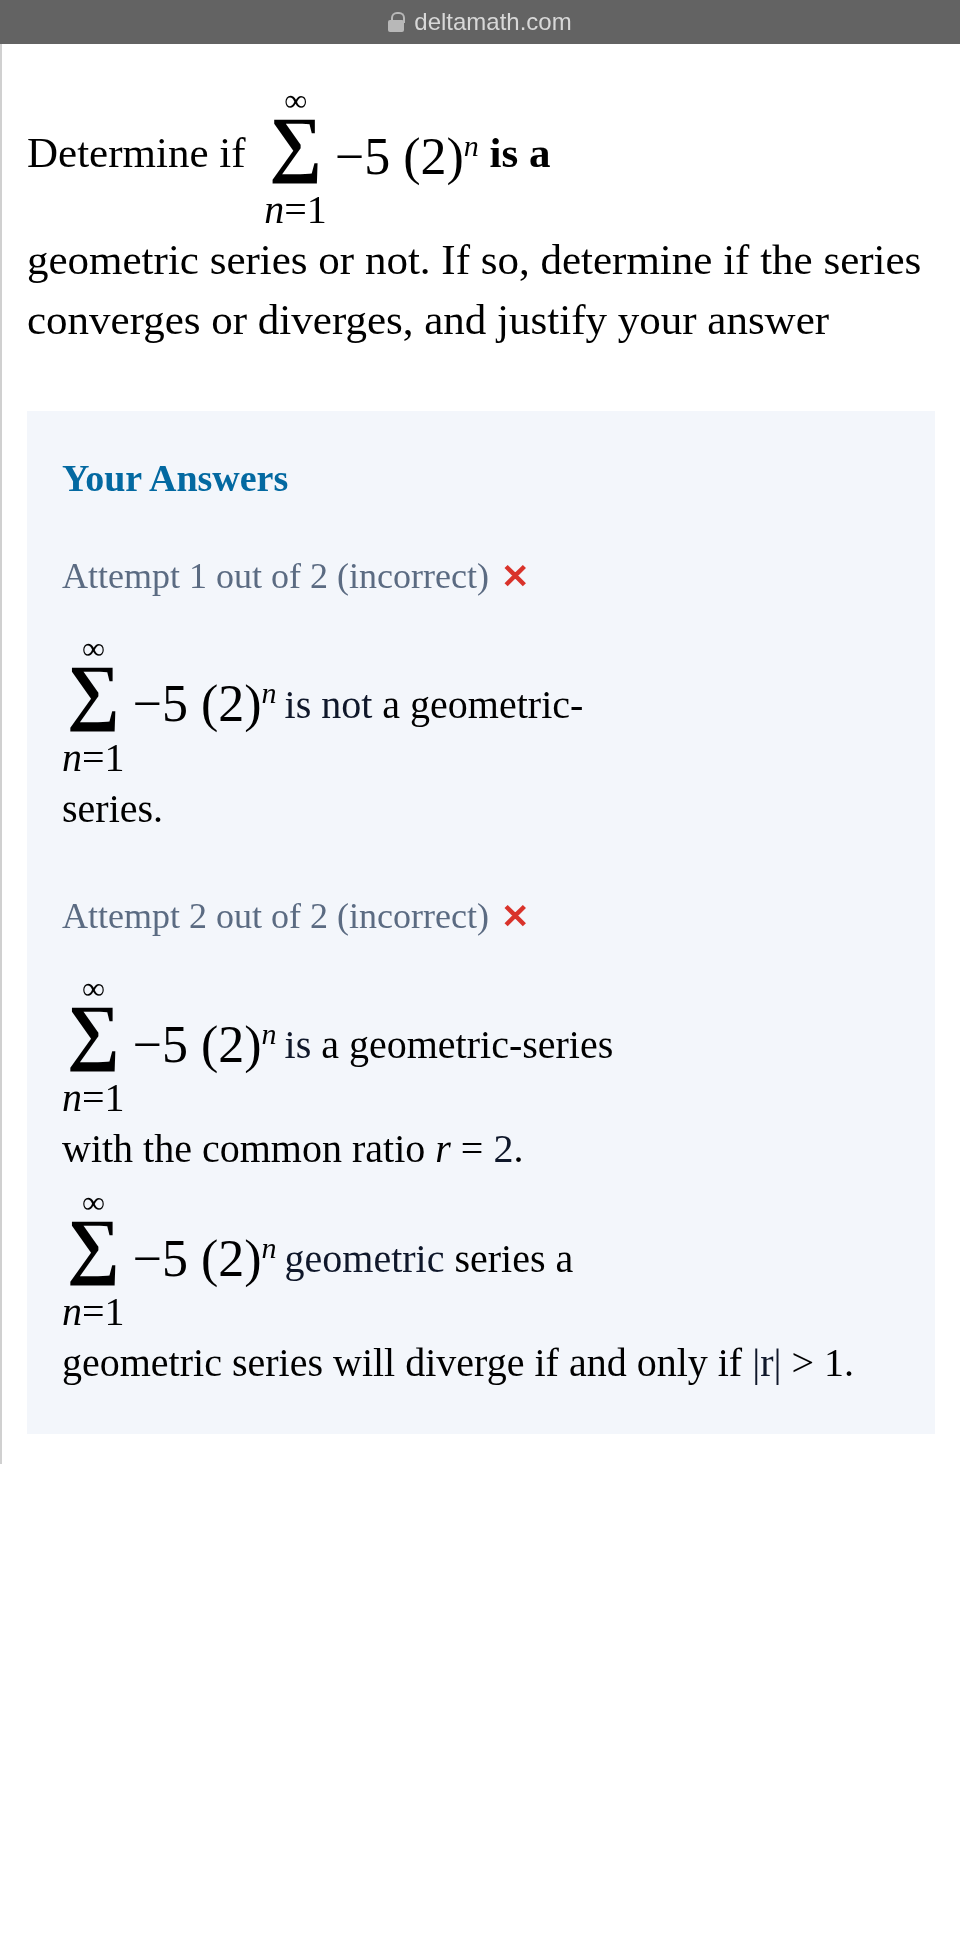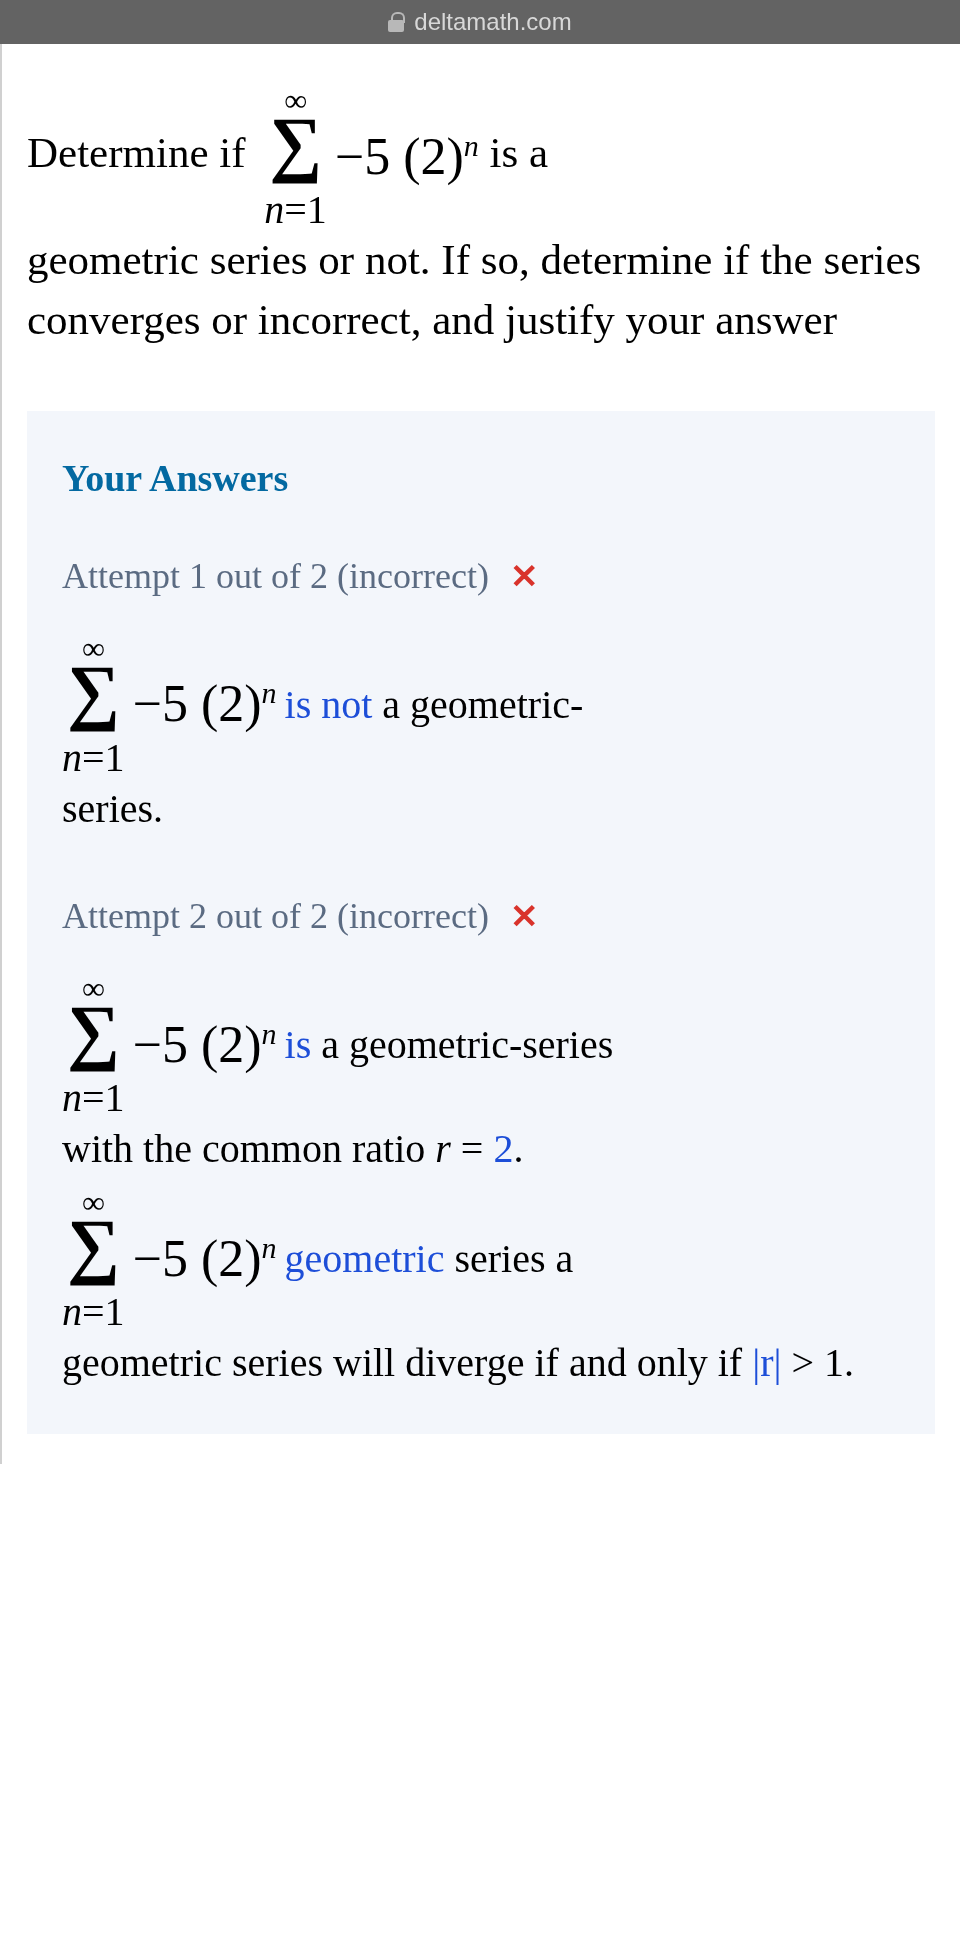--- a/index.html
+++ b/index.html
@@ -72,53 +72,53 @@
   }
   .sigma-top { font-size: 32px; margin-bottom: -2px; }
   .sigma-sym { font-size: 74px; font-weight: bold; line-height: 0.8; }
   .sigma-bot { font-size: 40px; font-style: italic; margin-top: 17px;}
   .sigma-bot .upright{ font-style: normal; }
   .term {
     font-family: 'Times New Roman', serif;
     font-size: 52px;
   }
   .term sup { font-size: 30px; font-style: italic; vertical-align: super; line-height:0;}
-  .after-text { font-size: 43px; }
+  .after-text { font-size: 43px; font-weight: bold; }
   .answers-box {
     background: #f3f6fb;
     padding: 45px 35px 40px 35px;
   }
   .answers-title {
     font-weight: bold;
     font-size: 38px;
     color: #0369a1;
     margin-bottom: 55px;
   }
   .attempt-line {
     color: #5b6b82;
     font-size: 36px;
     margin-bottom: 35px;
     display: flex;
     align-items: center;
-    gap: 21px;
+    gap: 12px;
   }
   .x-icon {
     color: #d9332b;
     font-weight: bold;
     font-size: 34px;
     font-family: Arial, sans-serif;
   }
   .answer-body {
     font-size: 40px;
     color: #000;
     line-height: 1.55;
     margin-bottom: 55px;
   }
   .answer-body .sigma-block { margin-left: 0; }
-  .link-style { color: #1d4ed8; }
+  .link-style { color: #0f172a; }
   .math-it { font-style: italic; font-family:'Times New Roman',serif;}
   .abs { font-family:'Times New Roman',serif; }
   .row-flex { display:flex; align-items:center; flex-wrap:wrap; gap:4px 8px;}
   .row-flex .plain{ font-size:40px; }
 </style>
 </head>
 <body>
 
 <div class="address-bar">
   <span class="lock-icon"></span>
@@ -134,21 +134,21 @@
         <span class="sigma-top">∞</span>
         <span class="sigma-sym">∑</span>
         <span class="sigma-bot"><span>n</span><span class="upright">=1</span></span>
       </span>
       <span class="term">
         <span>−5 (2)</span><sup>n</sup>
       </span>
     </span>
     <span class="after-text"> is a</span>
     <br>
-    <span>geometric series or not. If so, determine if the series converges or incorrect, and justify your answer</span>
+    <span>geometric series or not. If so, determine if the series converges or diverges, and justify your answer</span>
   </div>
 
   <div class="answers-box">
     <div class="answers-title">Your Answers</div>
 
     <div class="attempt-line">
       <span>Attempt 1 out of 2 (incorrect)</span>
       <span class="x-icon">✕</span>
     </div>
     <div class="answer-body">

